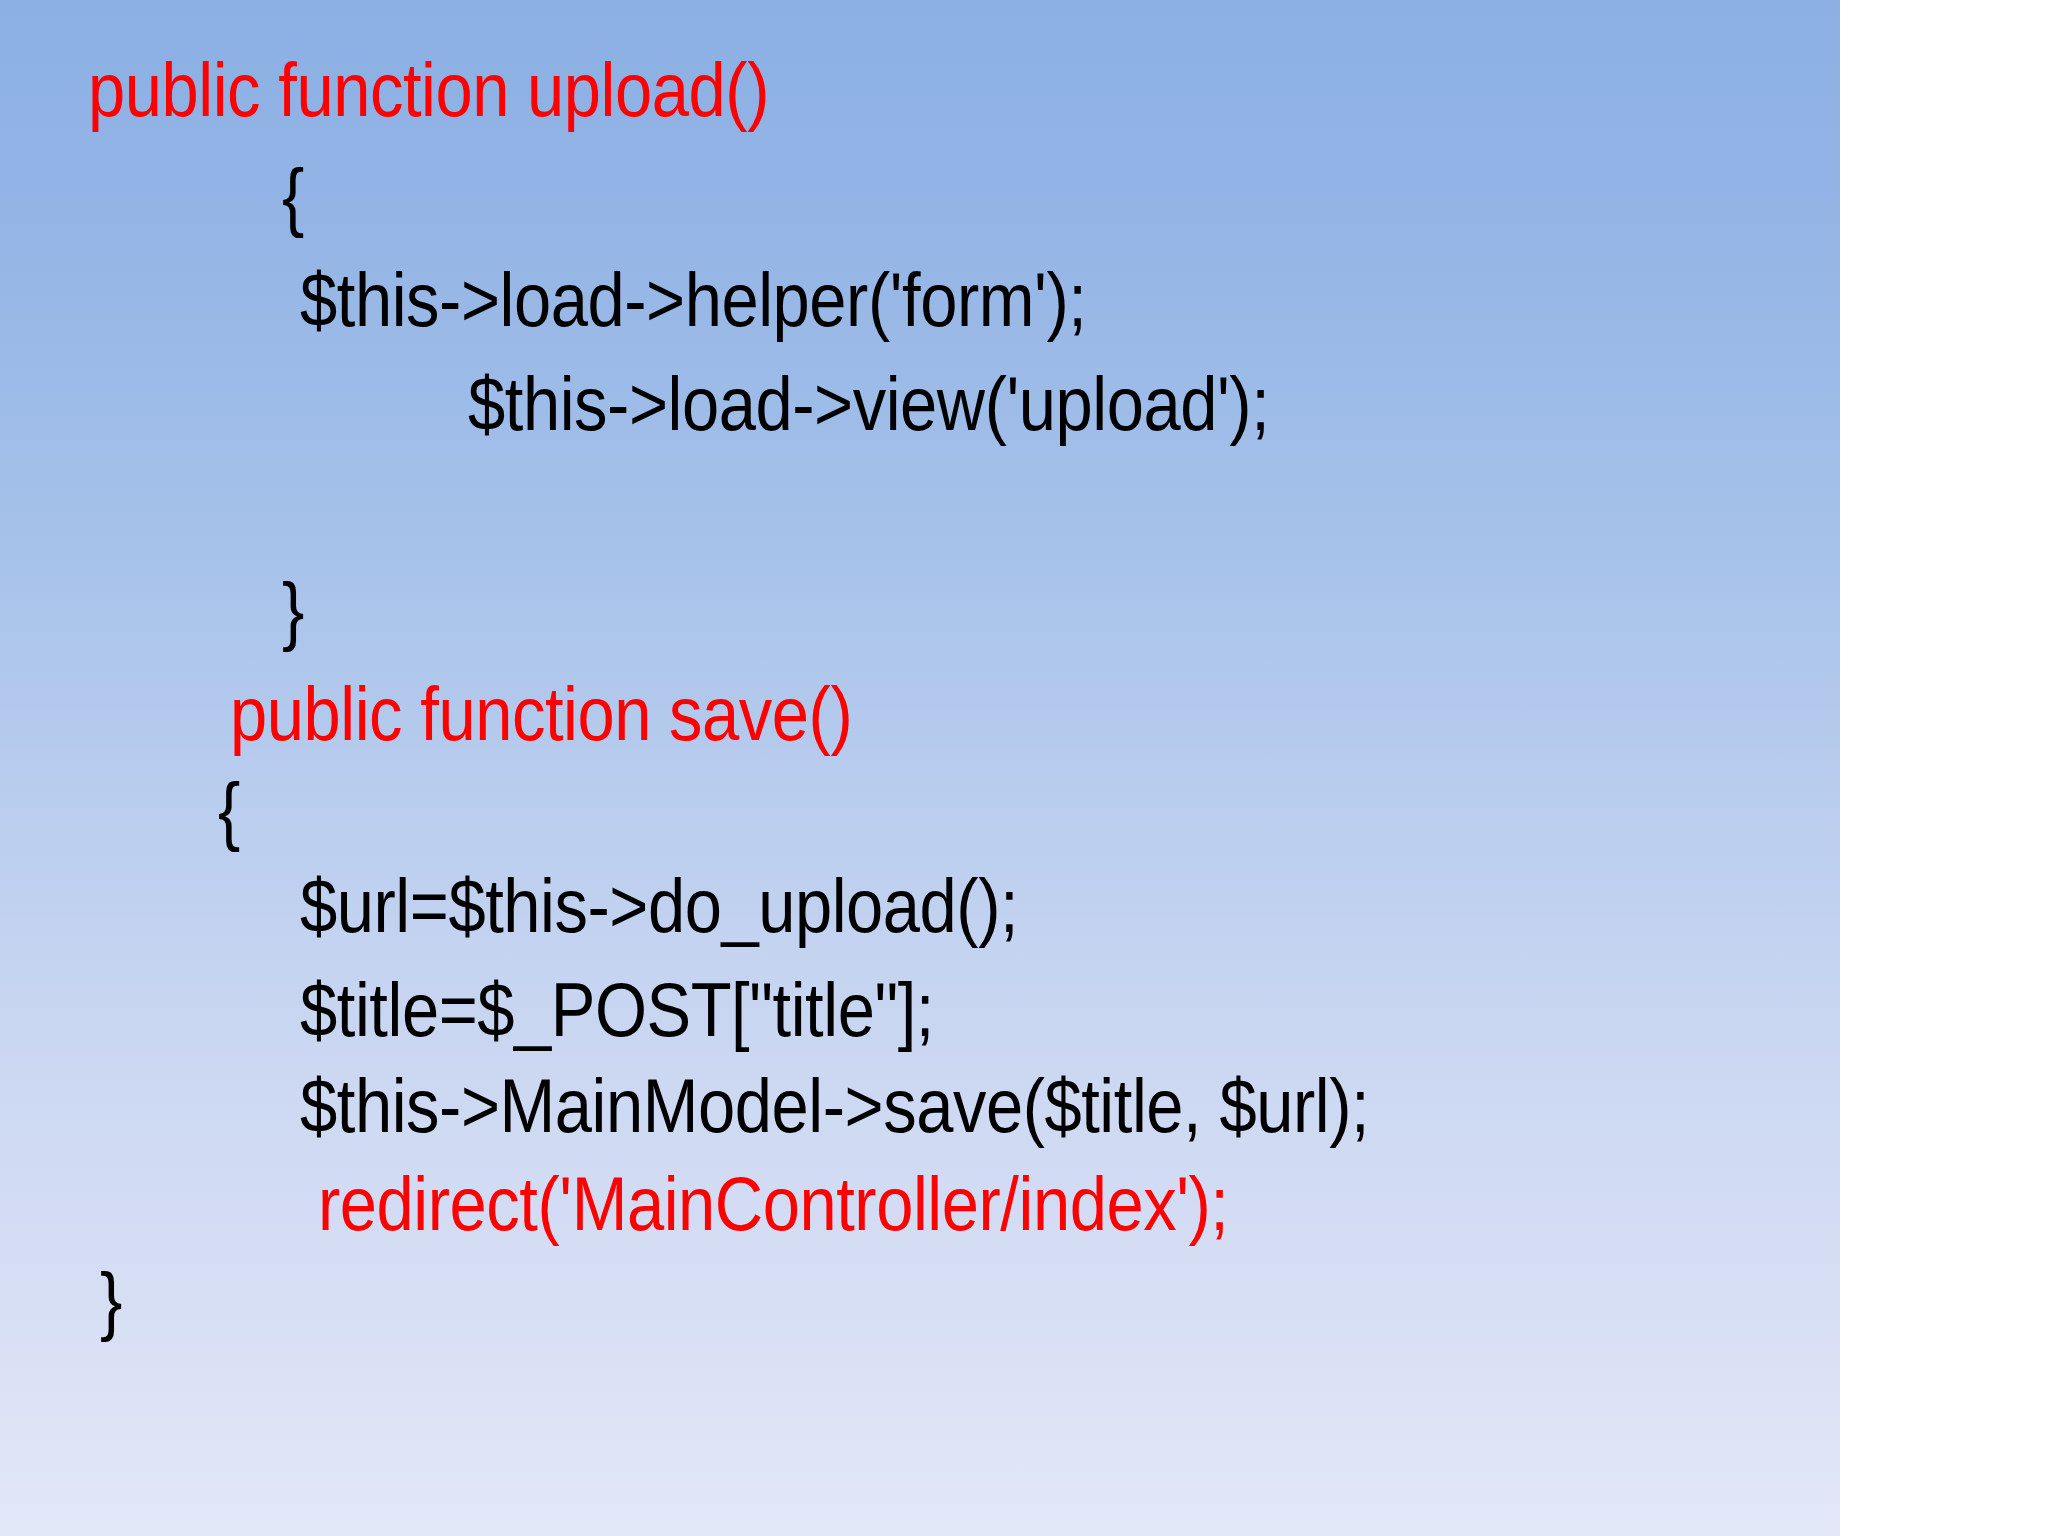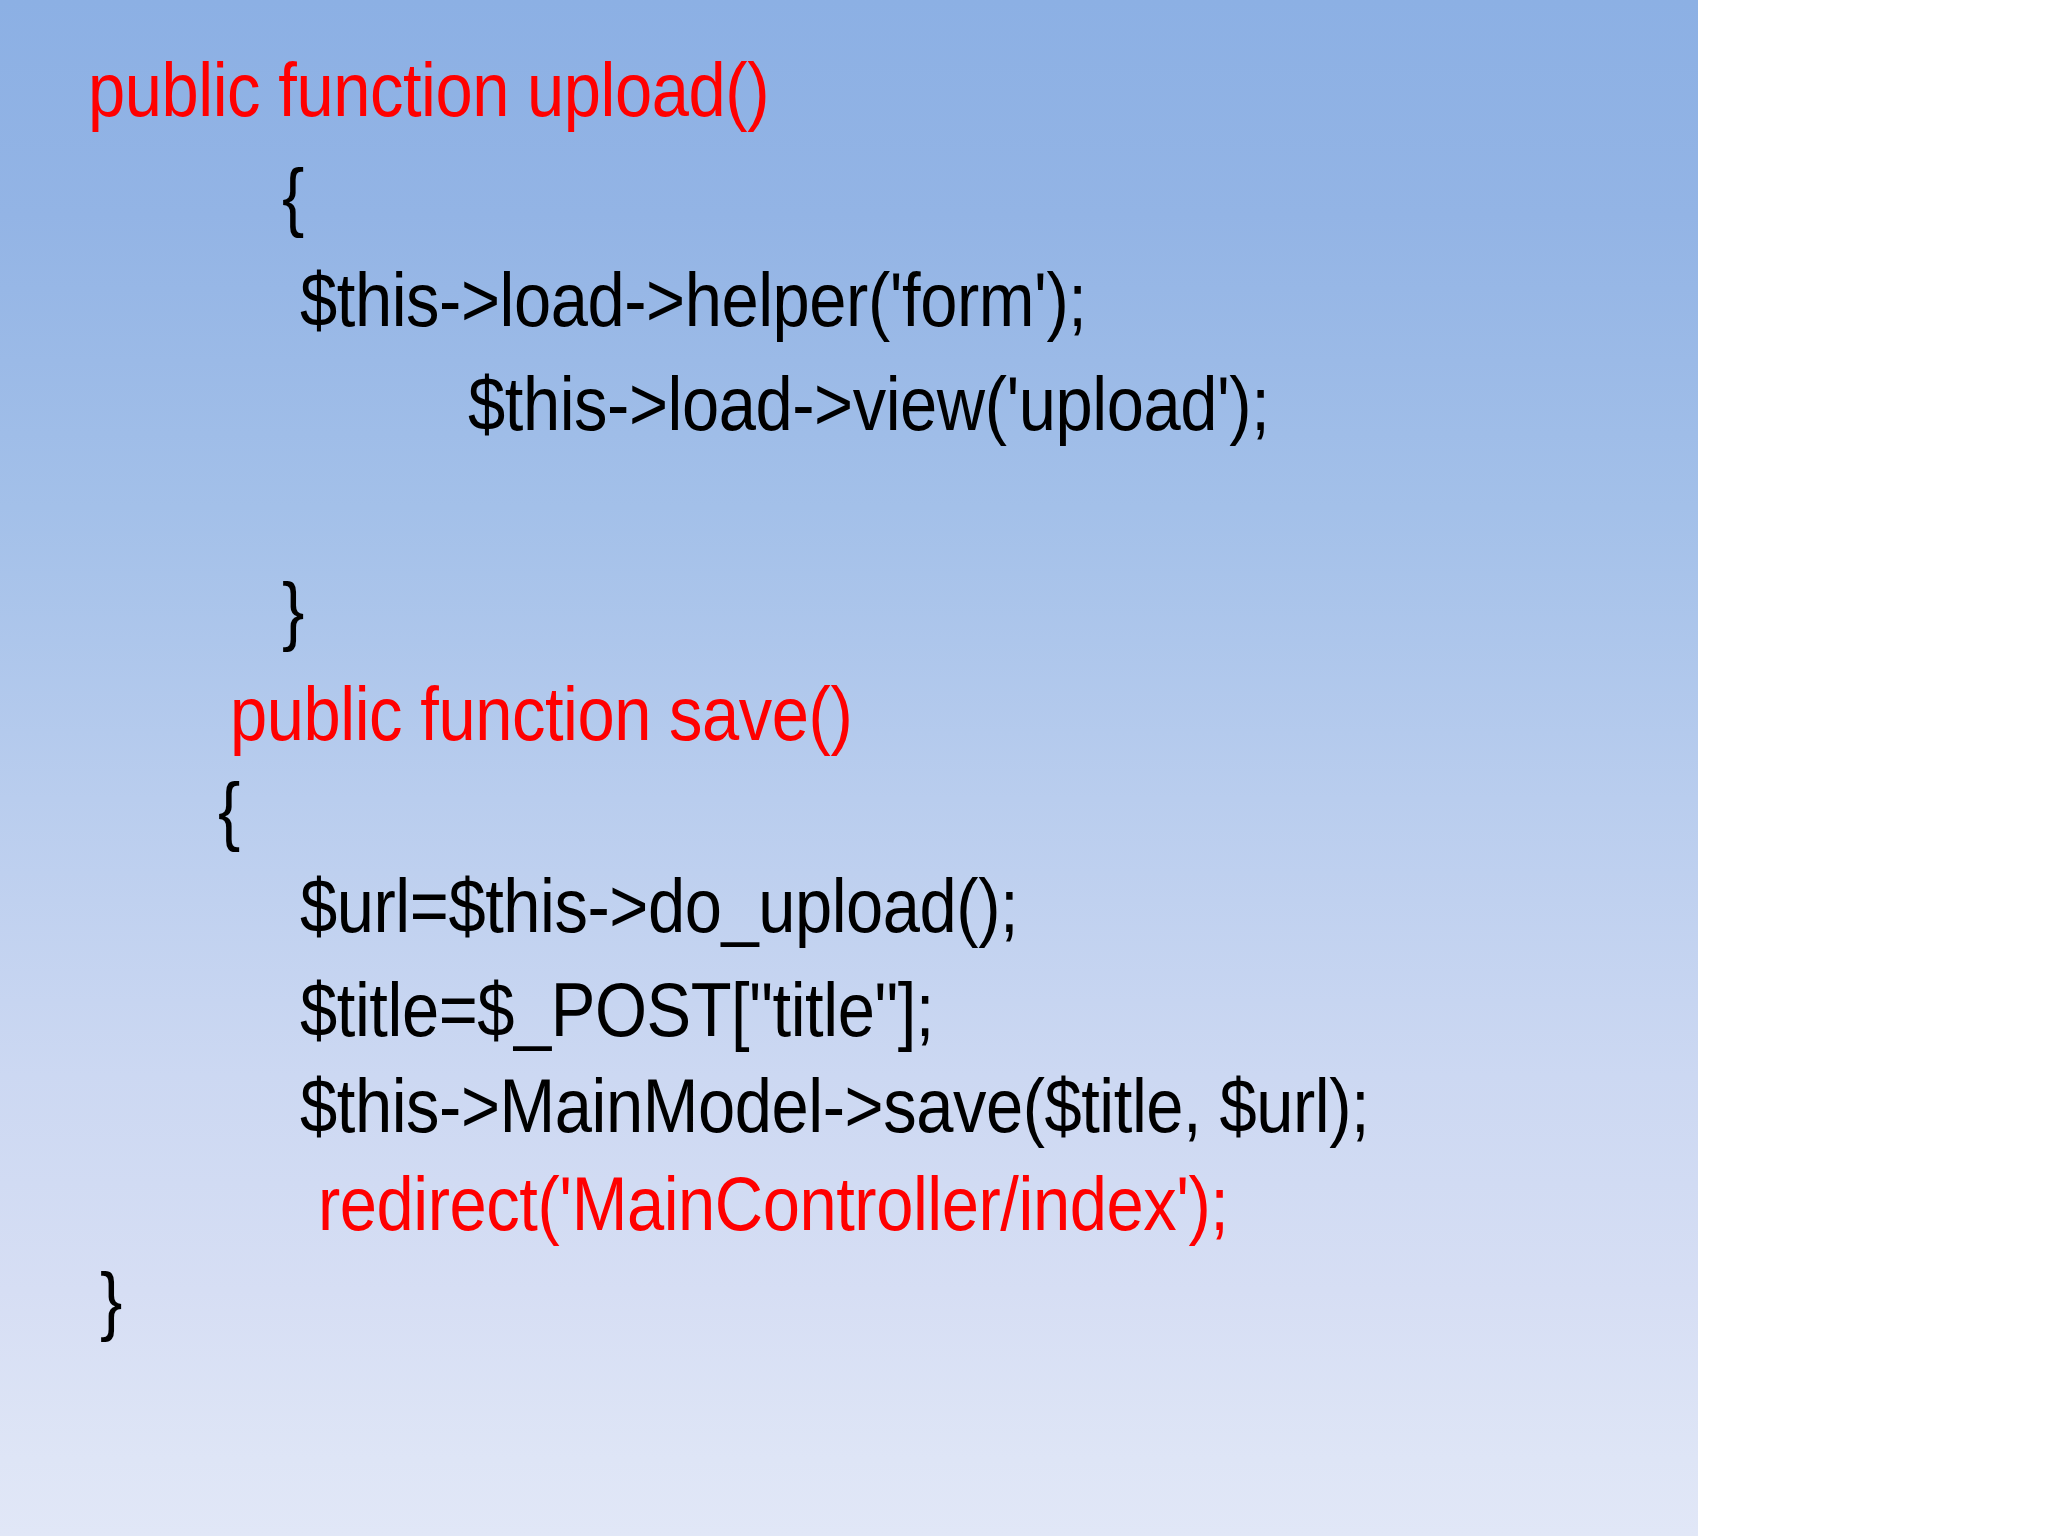--- a/index.html
+++ b/index.html
@@ -4,21 +4,21 @@
 <title>Code Slide</title>
 <style>
   html, body {
     margin: 0;
     padding: 0;
     background: #ffffff;
   }
 
   #slide {
     position: relative;
-    width: 1698px;
+    width: 1840px;
     height: 1536px;
     overflow: hidden;
     
     background: linear-gradient(to bottom,
                 #8cb0e4 0%,
                 #93b4e5 14%,
                 #a3c0e9 33%,
                 #b9cdee 52%,
                 #ccd8f2 70%,
                 #d6def4 84%,

